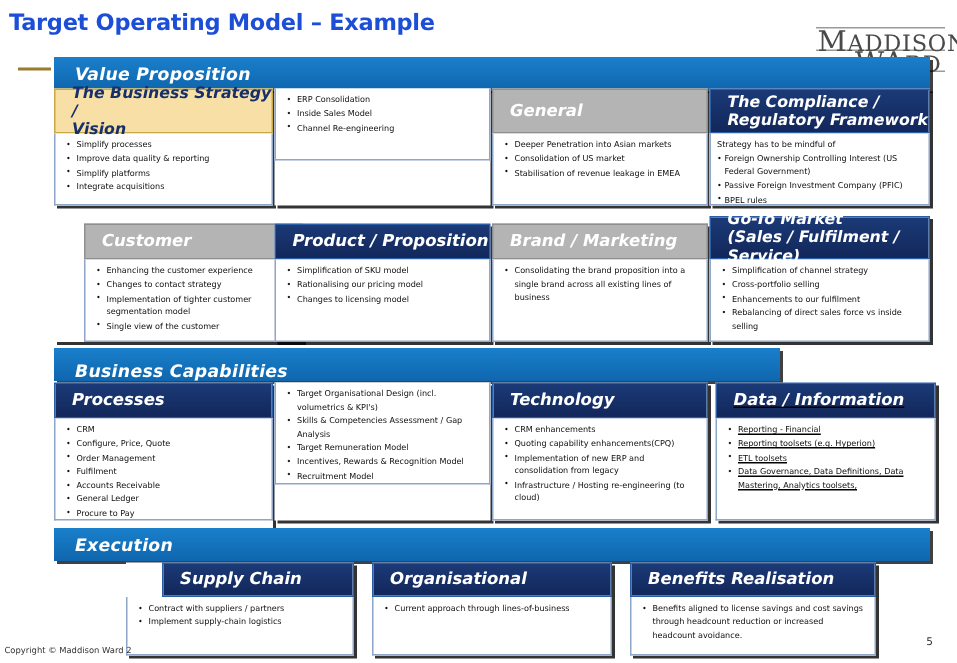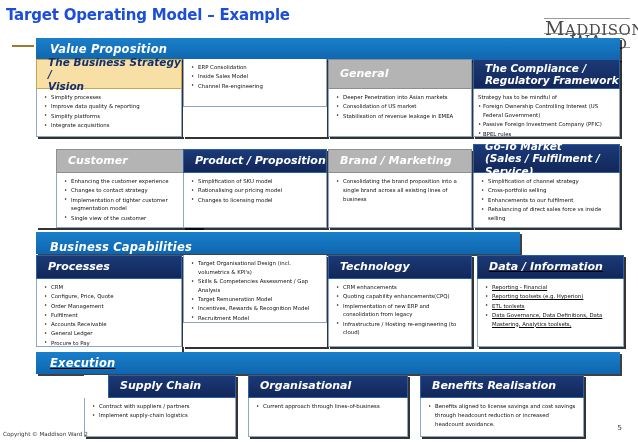--- a/index.html
+++ b/index.html
@@ -356,21 +356,21 @@
   <div class="card-body" style="height:68px;">
     <ul>
       <li>Reporting - Financial</li>
       <li>Reporting toolsets (e.g. Hyperion)</li>
       <li>ETL toolsets</li>
       <li>Data Governance, Data Definitions, Data Mastering, Analytics toolsets,</li>
     </ul>
   </div>
 </div>
 
-<div class="band" style="left:36px; top:352px; width:584px; height:22px;text-decoration:underline;">
+<div class="band" style="left:36px; top:352px; width:584px; height:22px;">
   <span class="band-label">Execution</span>
 </div>
 
 <div class="card" style="left:84px; top:375px; width:152px; height:62px;">
   <div class="card-head" style="height:23px;margin-left:24px;">
     <span class="head-label">Supply Chain</span>
   </div>
   <div class="card-body" style="height:39px;">
     <ul>
       <li>Contract with suppliers / partners</li>

